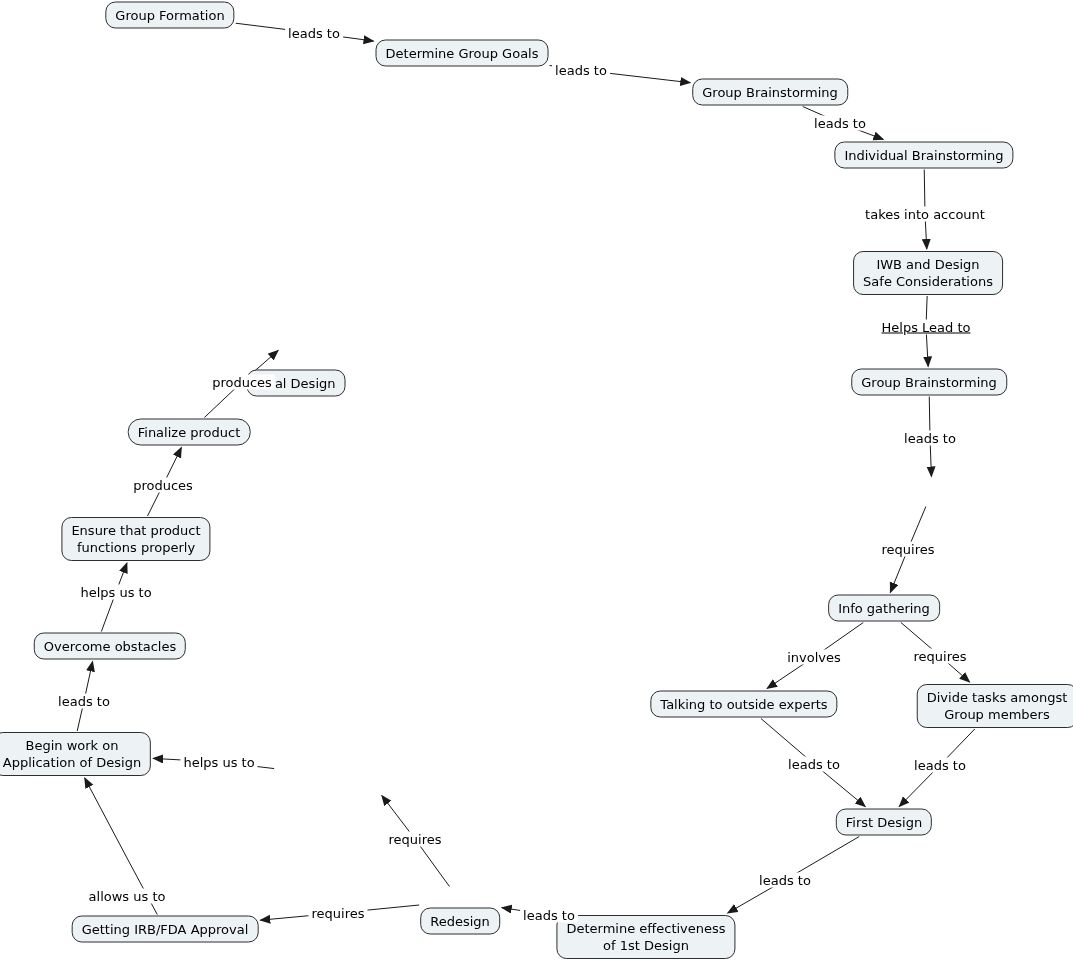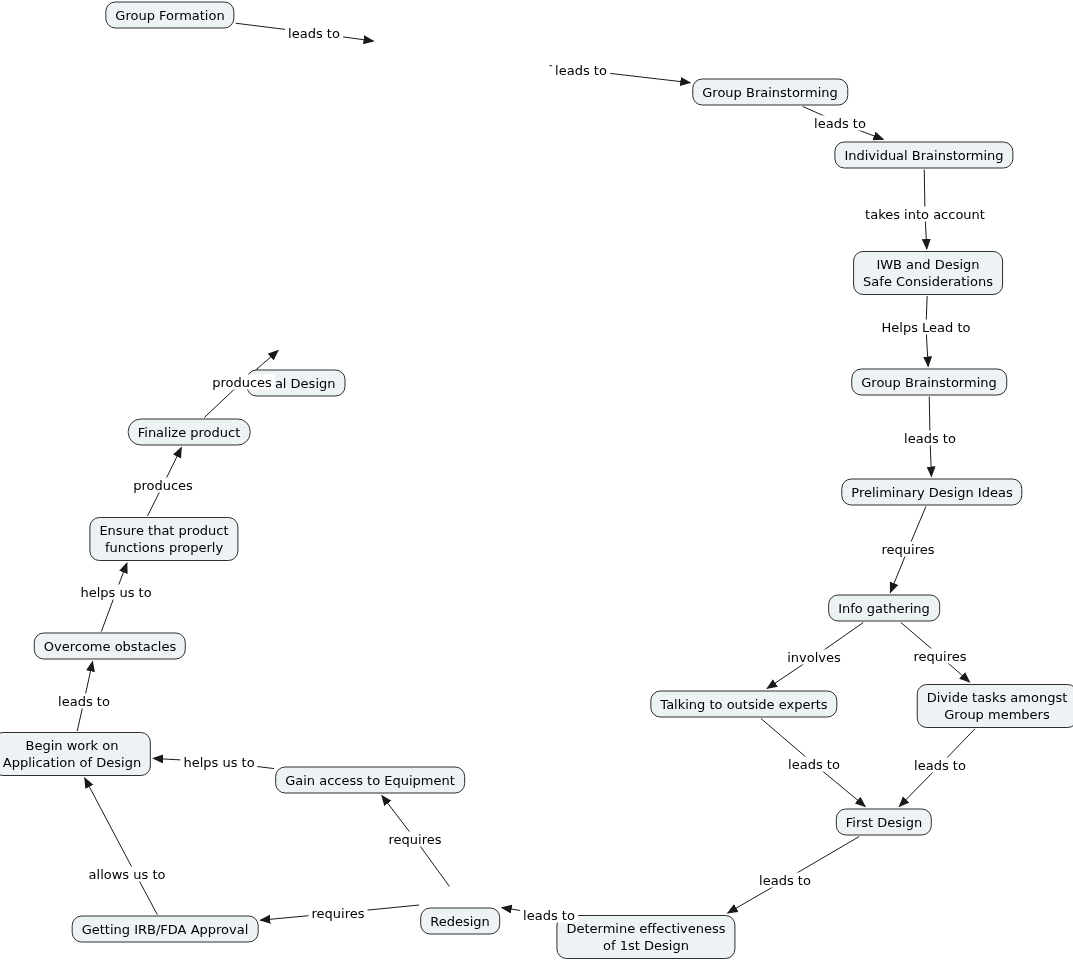--- a/index.html
+++ b/index.html
@@ -97,57 +97,56 @@
         <line x1="101.37037037037037" y1="631.5" x2="116" y2="592" stroke="#1a1a1a" stroke-width="1"></line>
         <line x1="116" y1="592" x2="126.94339622641509" y2="563" stroke="#1a1a1a" stroke-width="1" marker-end="url(#arrowhead)"></line>
         <line x1="147.5" y1="516" x2="163" y2="485" stroke="#1a1a1a" stroke-width="1"></line>
         <line x1="163" y1="485" x2="181.39622641509433" y2="447.5" stroke="#1a1a1a" stroke-width="1" marker-end="url(#arrowhead)"></line>
         <line x1="204.37" y1="417.5" x2="242" y2="382" stroke="#1a1a1a" stroke-width="1"></line>
         <line x1="242" y1="382" x2="278.1914893617021" y2="350.5" stroke="#1a1a1a" stroke-width="1" marker-end="url(#arrowhead)"></line>
       </g>
   </svg>
 
 <div class="node" style="left: 170px; top: 15px;">Group Formation</div>
+    <div class="node" style="left: 462px; top: 53px;">Determine Group Goals</div>
     <div class="node" style="left: 770px; top: 92px;">Group Brainstorming</div>
     <div class="node" style="left: 924px; top: 155px;">Individual Brainstorming</div>
     <div class="node" style="left: 928px; top: 273px;">IWB and Design
 Safe Considerations</div>
     <div class="node" style="left: 929px; top: 382px;">Group Brainstorming</div>
-    <div class="node" style="left: 932px; top: 492px;">Preliminary Design Ideas</div>
     <div class="node" style="left: 884px; top: 608px;">Info gathering</div>
     <div class="node" style="left: 744px; top: 704px;">Talking to outside experts</div>
     <div class="node" style="left: 997px; top: 706px;">Divide tasks amongst
 Group members</div>
     <div class="node" style="left: 884px; top: 822px;">First Design</div>
     <div class="node" style="left: 646px; top: 937px;">Determine effectiveness
 of 1st Design</div>
     <div class="node" style="left: 460px; top: 901px; margin-top: 20px;">Redesign</div>
     <div class="node" style="left: 165px; top: 929px;">Getting IRB/FDA Approval</div>
-    <div class="node" style="left: 370px; top: 780px;">Gain access to Equipment</div>
     <div class="node" style="left: 72px; top: 754px;">Begin work on
 Application of Design</div>
     <div class="node" style="left: 110px; top: 646px;">Overcome obstacles</div>
-    <div class="node" style="left: 136px; top: 539px; margin-left: 28px;">Ensure that product
+    <div class="node" style="left: 136px; top: 539px;">Ensure that product
 functions properly</div>
     <div class="node" style="left: 189px; top: 432px; border-radius: 13px;">Finalize product</div>
     <div class="node" style="left: 296px; top: 335px; margin-top: 48px;">Final Design</div>
     <div class="link-label" style="left: 314px; top: 33px;">leads to</div>
     <div class="link-label" style="left: 581px; top: 70px;">leads to</div>
     <div class="link-label" style="left: 840px; top: 123px;">leads to</div>
     <div class="link-label" style="left: 925px; top: 214px;">takes into account</div>
-    <div class="link-label" style="left: 926px; top: 327px;">Helps Lead to</div>
+    <div class="link-label" style="left: 926px; top: 327px; text-decoration: underline;">Helps Lead to</div>
     <div class="link-label" style="left: 930px; top: 438px;">leads to</div>
     <div class="link-label" style="left: 908px; top: 549px;">requires</div>
     <div class="link-label" style="left: 814px; top: 657px;">involves</div>
     <div class="link-label" style="left: 940px; top: 656px;">requires</div>
     <div class="link-label" style="left: 814px; top: 764px;">leads to</div>
     <div class="link-label" style="left: 940px; top: 765px;">leads to</div>
     <div class="link-label" style="left: 785px; top: 880px;">leads to</div>
     <div class="link-label" style="left: 549px; top: 915px;">leads to</div>
     <div class="link-label" style="left: 338px; top: 913px;">requires</div>
     <div class="link-label" style="left: 415px; top: 839px;">requires</div>
     <div class="link-label" style="left: 219px; top: 762px;">helps us to</div>
-    <div class="link-label" style="left: 127px; top: 874px;">allows us to</div>
+    <div class="link-label" style="left: 127px; top: 896px;">allows us to</div>
     <div class="link-label" style="left: 84px; top: 701px;">leads to</div>
     <div class="link-label" style="left: 116px; top: 592px;">helps us to</div>
     <div class="link-label" style="left: 163px; top: 485px;">produces</div>
     <div class="link-label" style="left: 242px; top: 382px;">produces</div>
   </div>
 
 </body></html>

